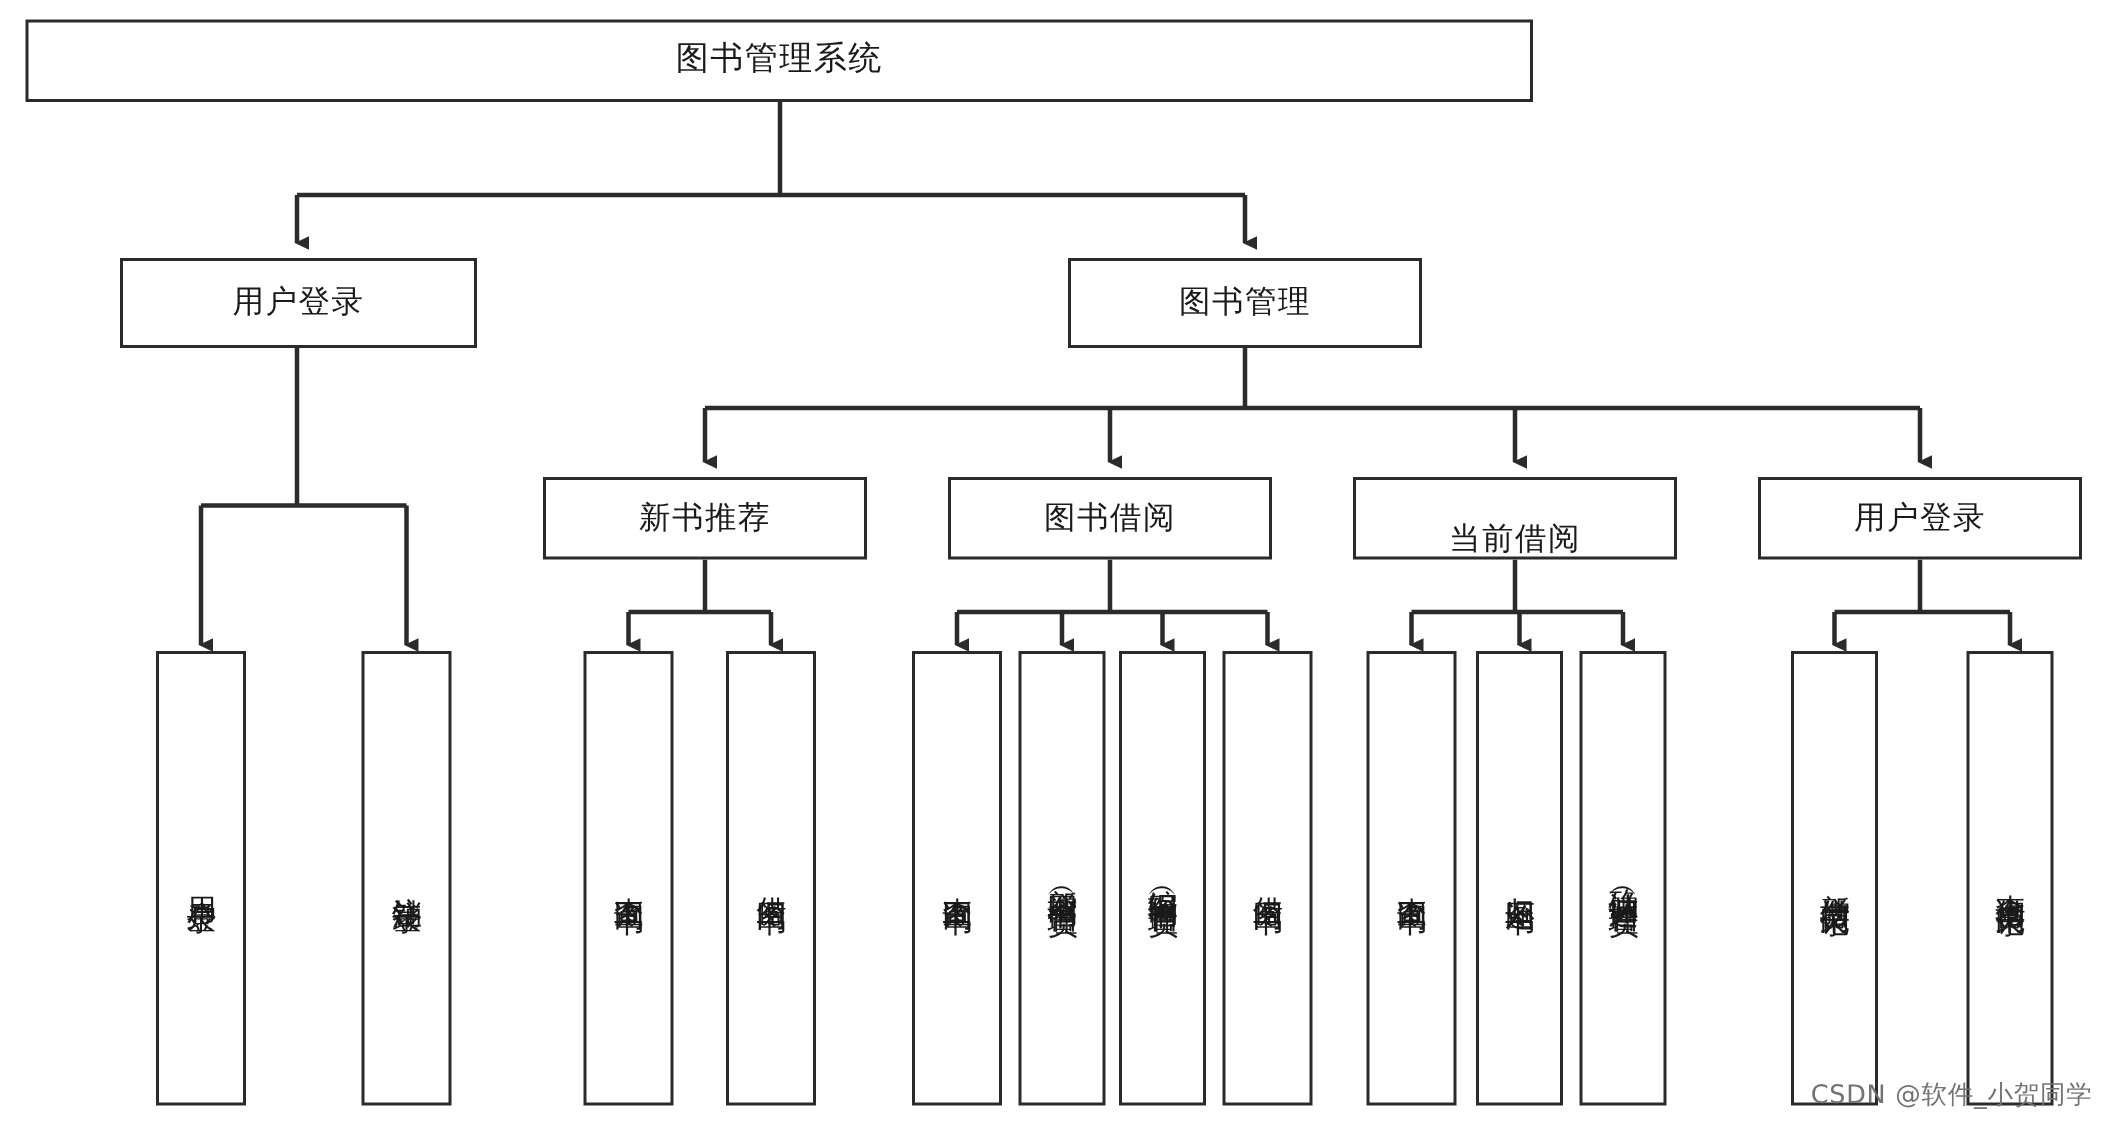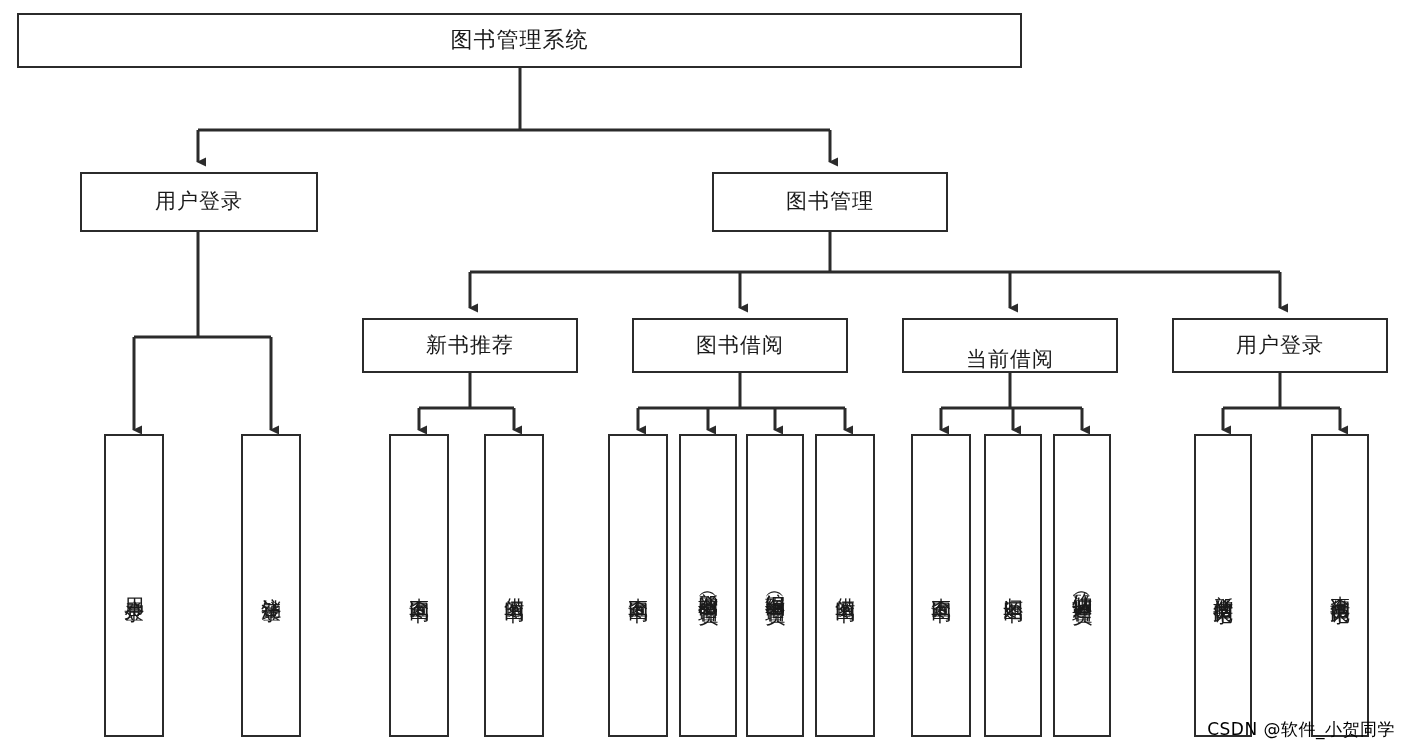--- a/index.html
+++ b/index.html
@@ -57,21 +57,21 @@
     letter-spacing: 2px;
     text-align: center;
     white-space: nowrap;
     color: #1a1a1a;
   }
   .watermark {
     position: absolute;
     right: 10px;
     bottom: 6px;
     font-size: 17px;
-    color: #000000;
+    color: #737373;
     letter-spacing: 0.5px;
     white-space: nowrap;
     font-family: "DejaVu Sans", "Liberation Sans", sans-serif;
   }
 </style>
 </head>
 <body>
 
 <div id="canvas">
 

